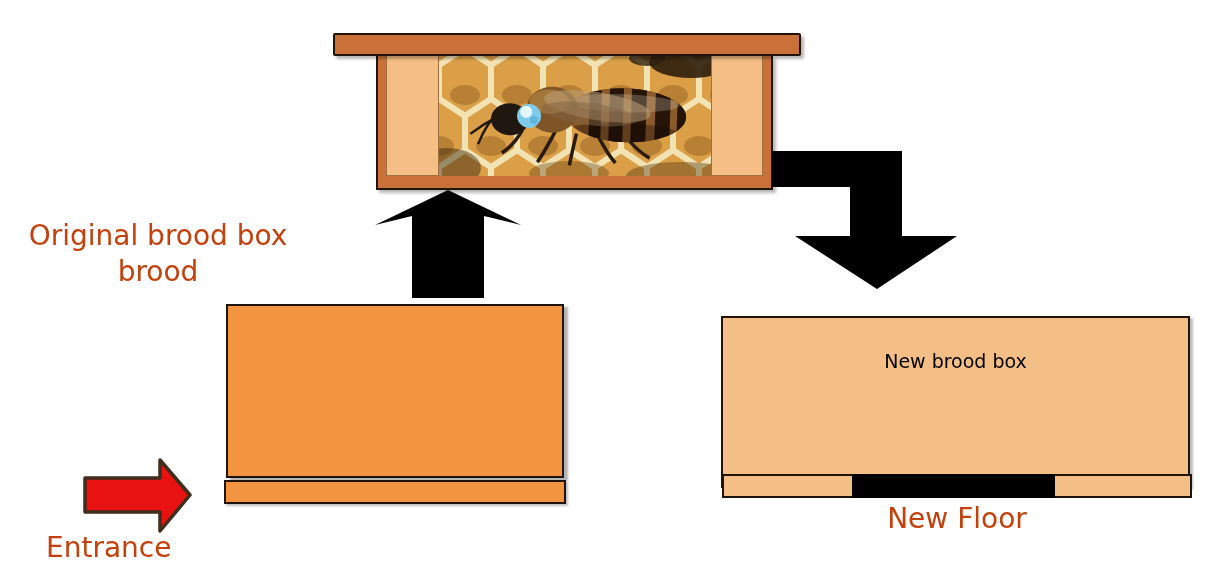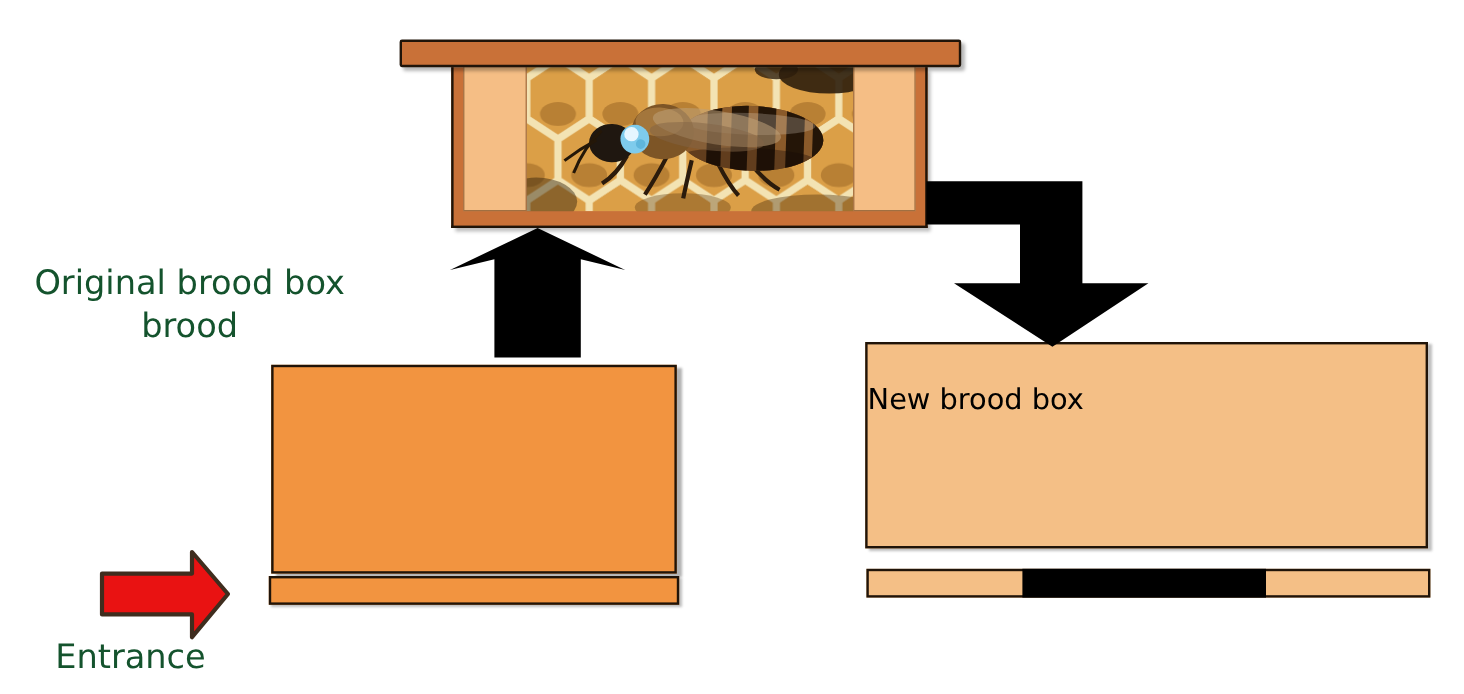--- a/index.html
+++ b/index.html
@@ -40,21 +40,21 @@
   .frame-panel{
     flex:1;background:var(--panel-orange);
     border:1px solid rgba(90,45,10,.55);border-top:none;height:100%;
   }
   .bee-photo{width:272px;height:100%;display:block;}
 
   
   .arrows{position:absolute;left:0;top:0;width:1220px;height:578px;pointer-events:none;z-index:4;}
 
   
-  .label{position:absolute;font-size:28px;line-height:36px;color:#14532d;white-space:nowrap;}
+  .label{position:absolute;font-size:28px;line-height:36px;color:#c2410c;white-space:nowrap;}
   .original-label{left:8px;top:218px;width:300px;text-align:center;}
   .original-label .sup{font-size:.68em;vertical-align:super;line-height:0;}
   .entrance-label{left:46px;top:530px;}
   .new-floor-label{left:722px;top:501px;width:470px;text-align:center;}
 
   
   .orig-box{
     position:absolute;left:226px;top:304px;width:338px;height:174px;
     background:var(--box-orange);border:2.5px solid var(--outline-dark);
     box-shadow:4px 3px 2px rgba(0,0,0,.3);
@@ -63,24 +63,24 @@
     position:absolute;left:224px;top:480px;width:342px;height:24px;
     background:var(--box-orange);border:2.5px solid var(--outline-dark);
     box-shadow:2px 2px 2px rgba(0,0,0,.25);
   }
 
   
   .entrance-arrow{position:absolute;left:82px;top:456px;width:114px;height:82px;}
 
   
   .new-box{
-    position:absolute;left:721px;top:285px;width:469px;height:172px;
+    position:absolute;left:721px;top:316px;width:469px;height:172px;
     background:var(--tan-orange);border:2.5px solid var(--outline-dark);
     box-shadow:3px 2px 2px rgba(0,0,0,.25);
-    padding-top:32px;font-size:24px;
+    text-align:center;padding-top:32px;font-size:19px;
   }
   .new-floor-strip{
     position:absolute;left:722px;top:474px;width:470px;height:24px;
     background:var(--tan-orange);border:2.5px solid var(--outline-dark);
   }
   .floor-black{
     position:absolute;left:128px;top:-2px;width:203px;height:24px;
     background:var(--arrow-black);
   }
 </style>
@@ -183,14 +183,15 @@
     <polygon points="3,22 78,22 78,4 108,39 78,75 78,56 3,56" style="fill:var(--entrance-red,#E91212);stroke:var(--entrance-outline,#3F2D1E);stroke-width:3.5;stroke-linejoin:round;"></polygon>
   </svg>
   <div class="label entrance-label">Entrance</div>
 
   <div class="new-box">
     <span>New brood box</span>
   </div>
   <div class="new-floor-strip">
     <div class="floor-black"></div>
   </div>
+  <div class="label new-floor-label">New Floor</div>
 
 </div>
 
 </body></html>

